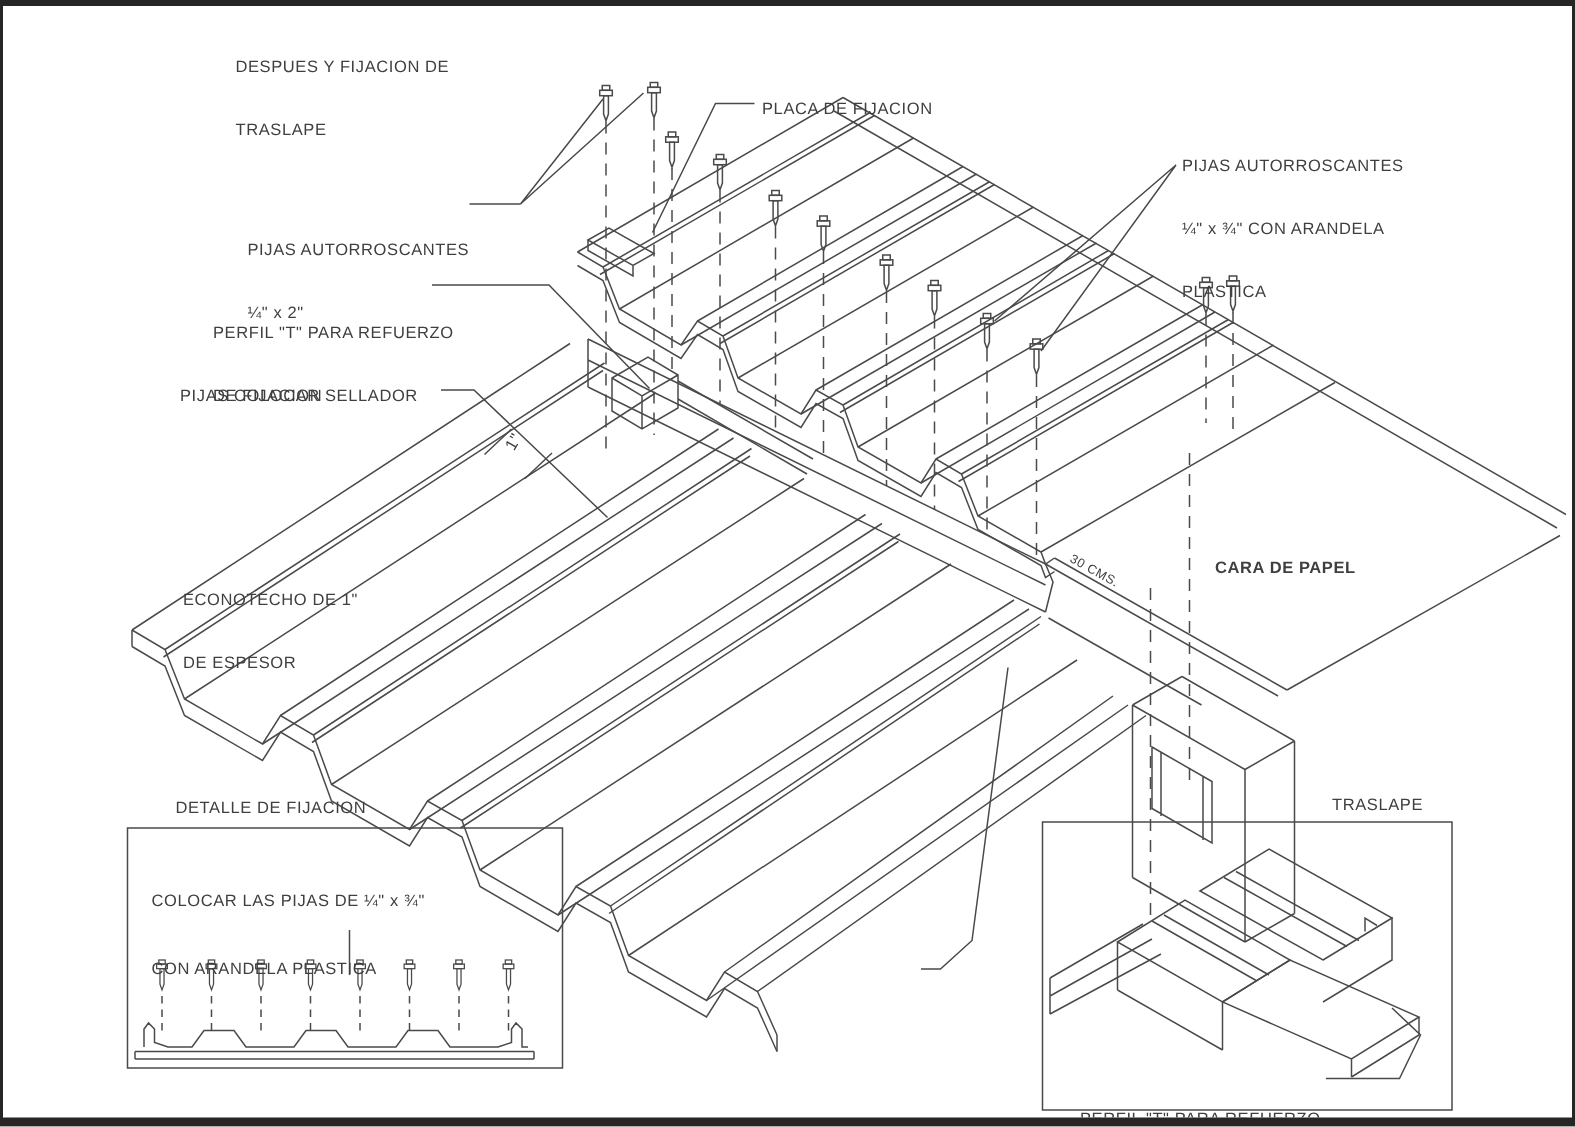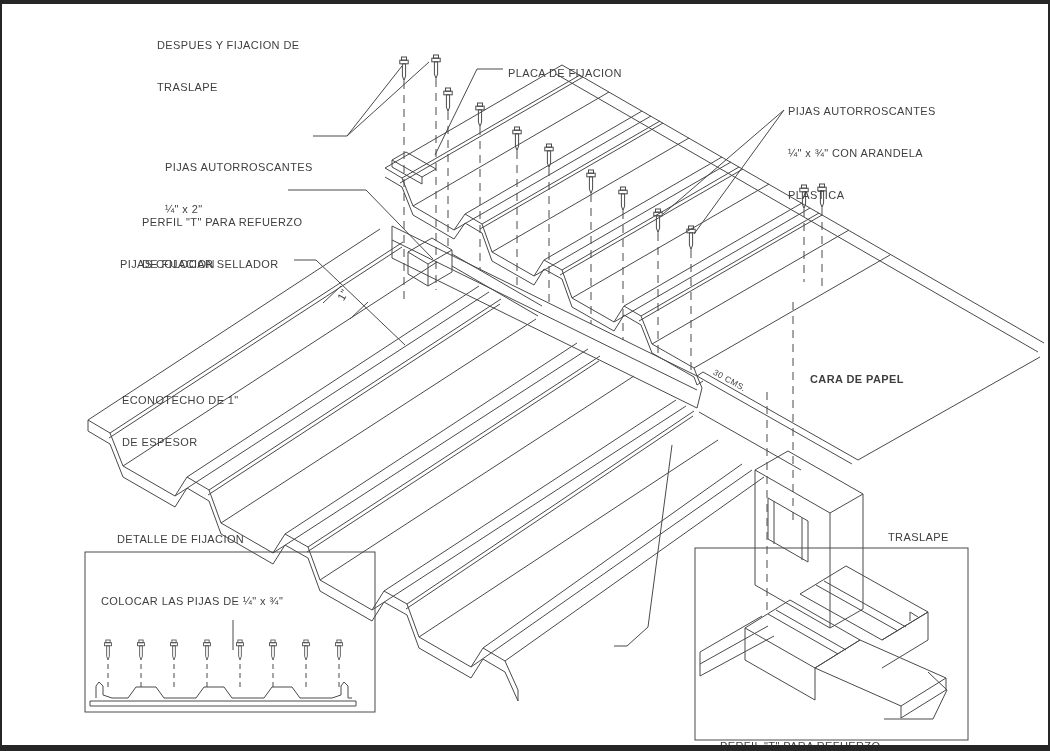--- a/index.html
+++ b/index.html
@@ -163,20 +163,21 @@
 
   <div class="lbl" style="left:808px;top:368px;font-weight:bold;">CARA DE PAPEL</div>
 
   <div class="lbl rot small" style="left:714px;top:364px;transform:rotate(29deg);">30 CMS.</div>
 
 
   <div class="lbl" style="left:115px;top:528px;">DETALLE DE FIJACION</div>
 
   <div class="lbl" style="left:99px;top:560px;line-height:15px;">
     <span>COLOCAR LAS PIJAS DE ¼" x ¾"</span>
+    <span>CON ARANDELA PLASTICA</span>
     
   </div>
 
   <div class="lbl" style="left:886px;top:526px;">TRASLAPE</div>
 
   <div class="lbl" style="left:718px;top:707px;">
     <span>PERFIL "T" PARA REFUERZO</span>
     
   </div>
 

